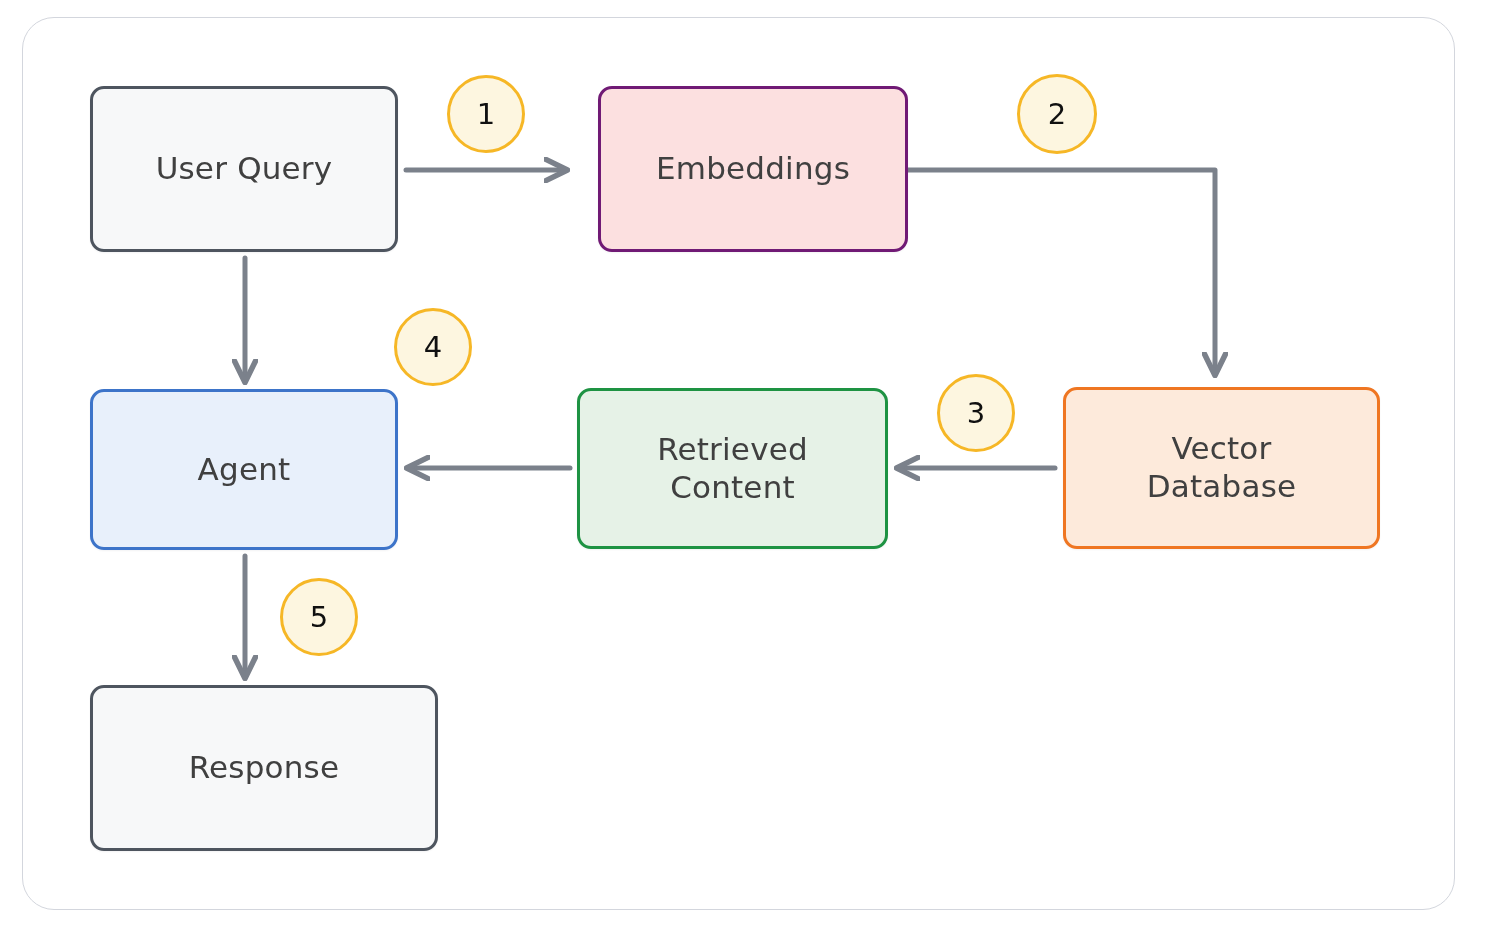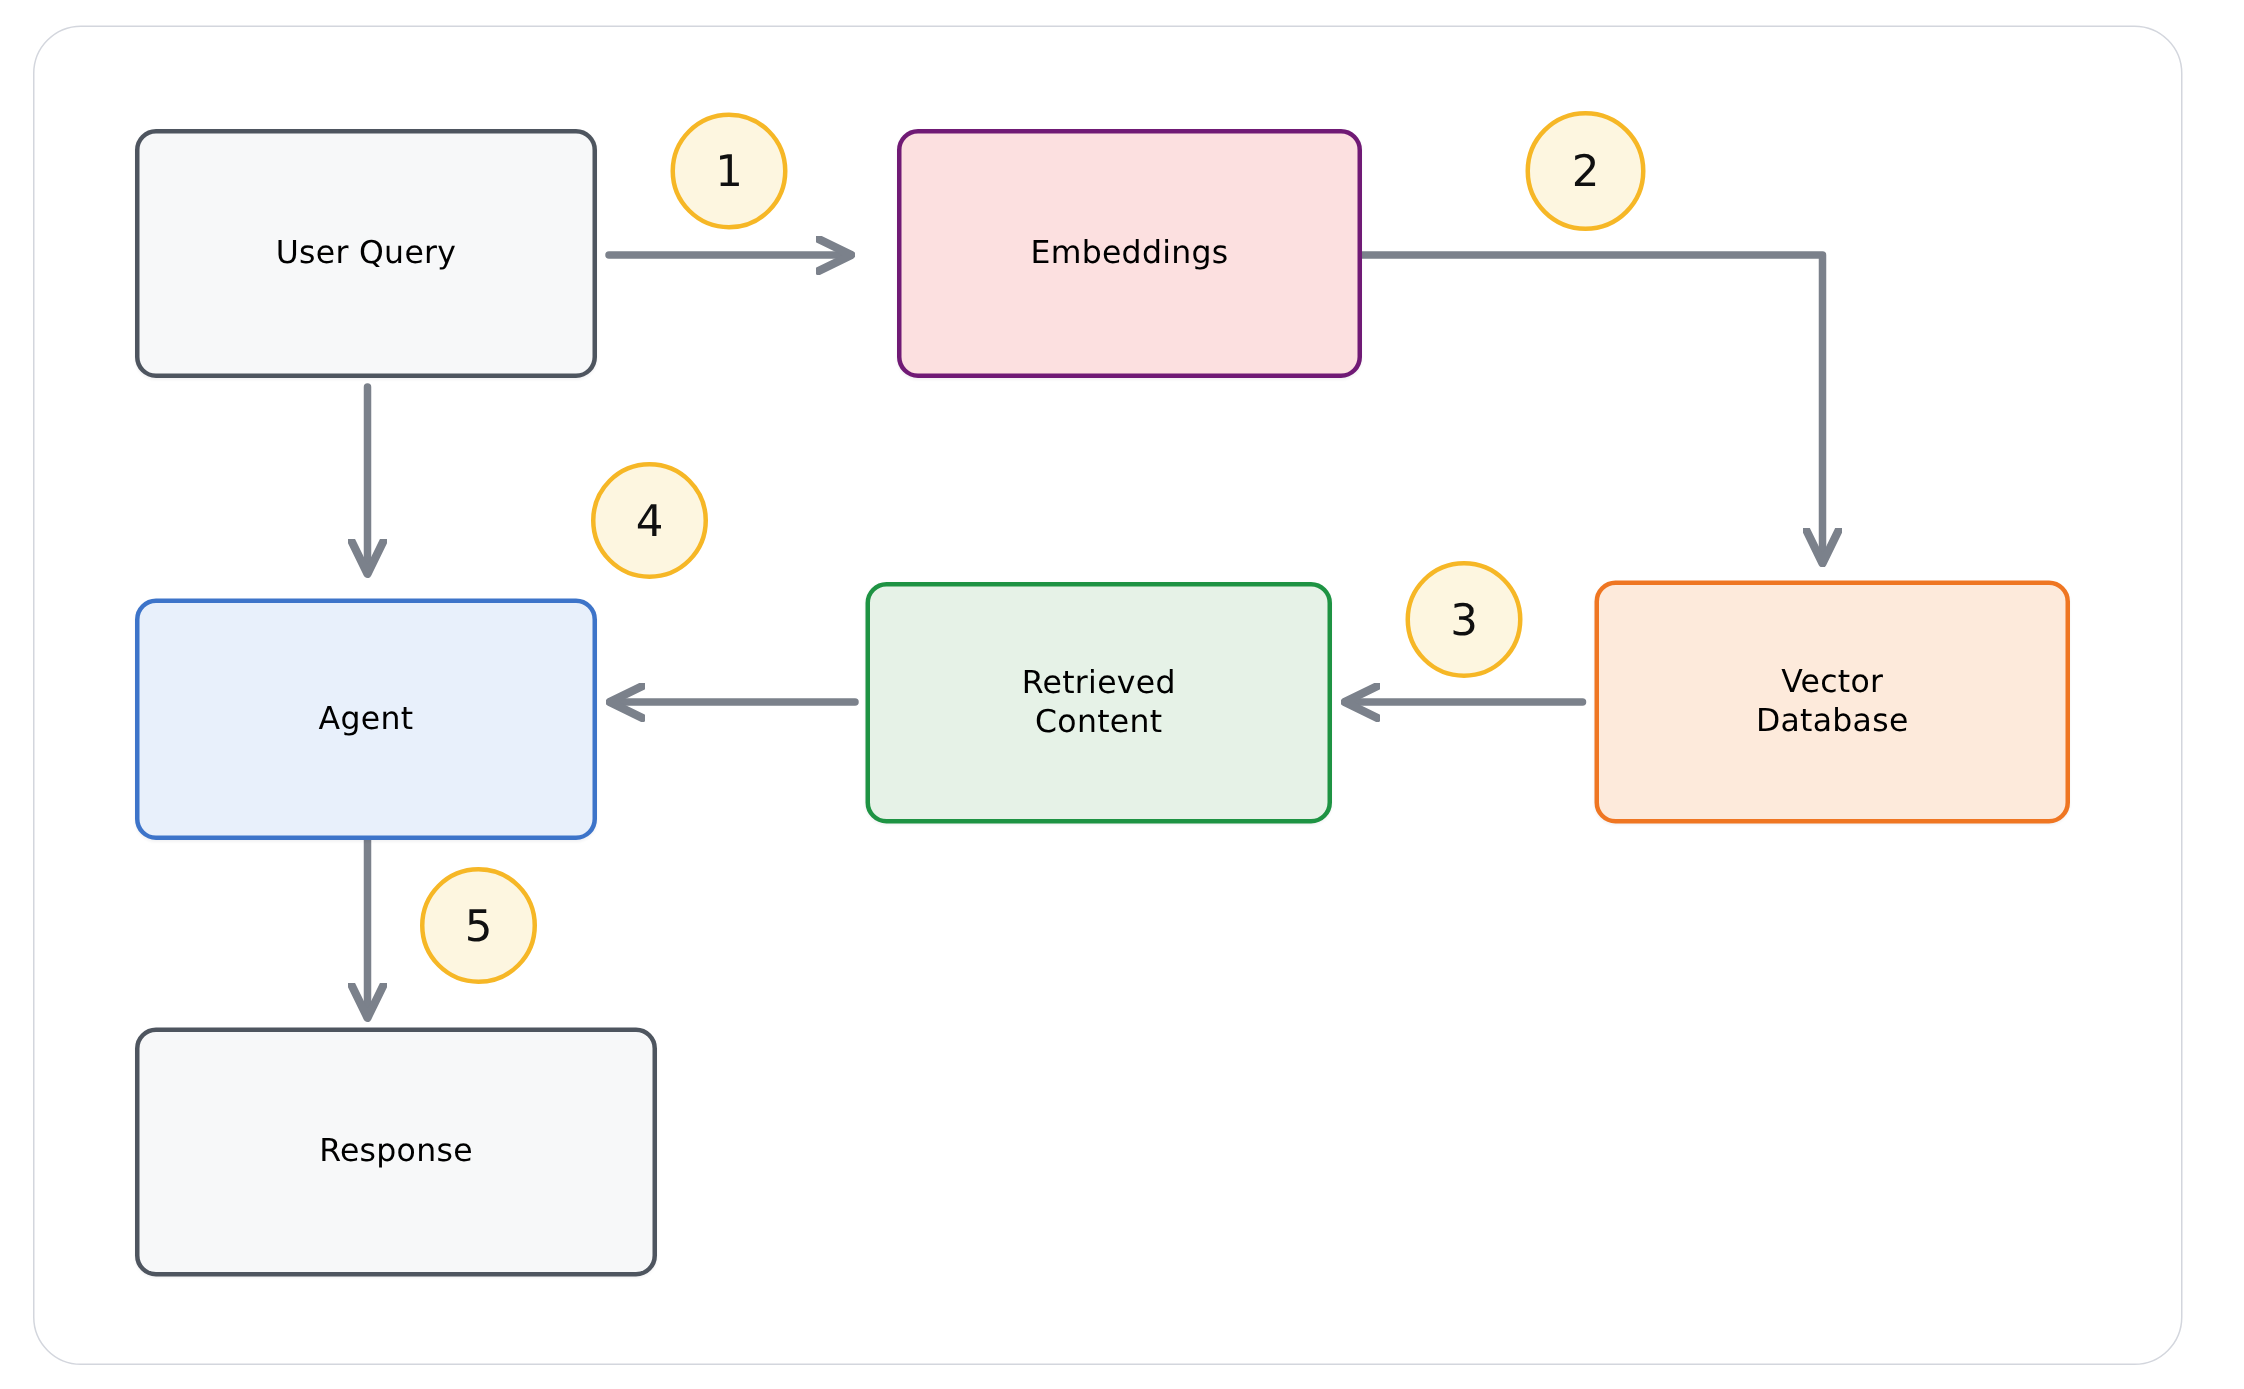--- a/index.html
+++ b/index.html
@@ -46,22 +46,22 @@
   
   .node {
     position: absolute;
     box-sizing: border-box;
     border-radius: 14px;
     display: flex;
     align-items: center;
     justify-content: center;
     text-align: center;
     line-height: 1.22;
-    color: #000000;
-    font-size: 21px;
+    color: #404040;
+    font-size: 31px;
     font-weight: 500;
     letter-spacing: 0.2px;
     box-shadow: 0 1px 2px rgba(20,20,30,0.05);
   }
 
   .node .node-label {
     display: block;
     white-space: pre-line;
   }
 
@@ -83,21 +83,21 @@
     border: 3px solid #ef7622;
   }
 
   .node-retrieved-content {
     left: 577px; top: 388px; width: 311px; height: 161px;
     background: #e6f2e7;
     border: 3px solid #1e9343;
   }
 
   .node-agent {
-    left: 90px; top: 399px; width: 308px; height: 161px;
+    left: 90px; top: 389px; width: 308px; height: 161px;
     background: #e8f0fb;
     border: 3px solid #3d74c9;
   }
 
   .node-response {
     left: 90px; top: 685px; width: 348px; height: 166px;
     background: #f7f8f9;
     border: 3px solid #4e555f;
   }
 

